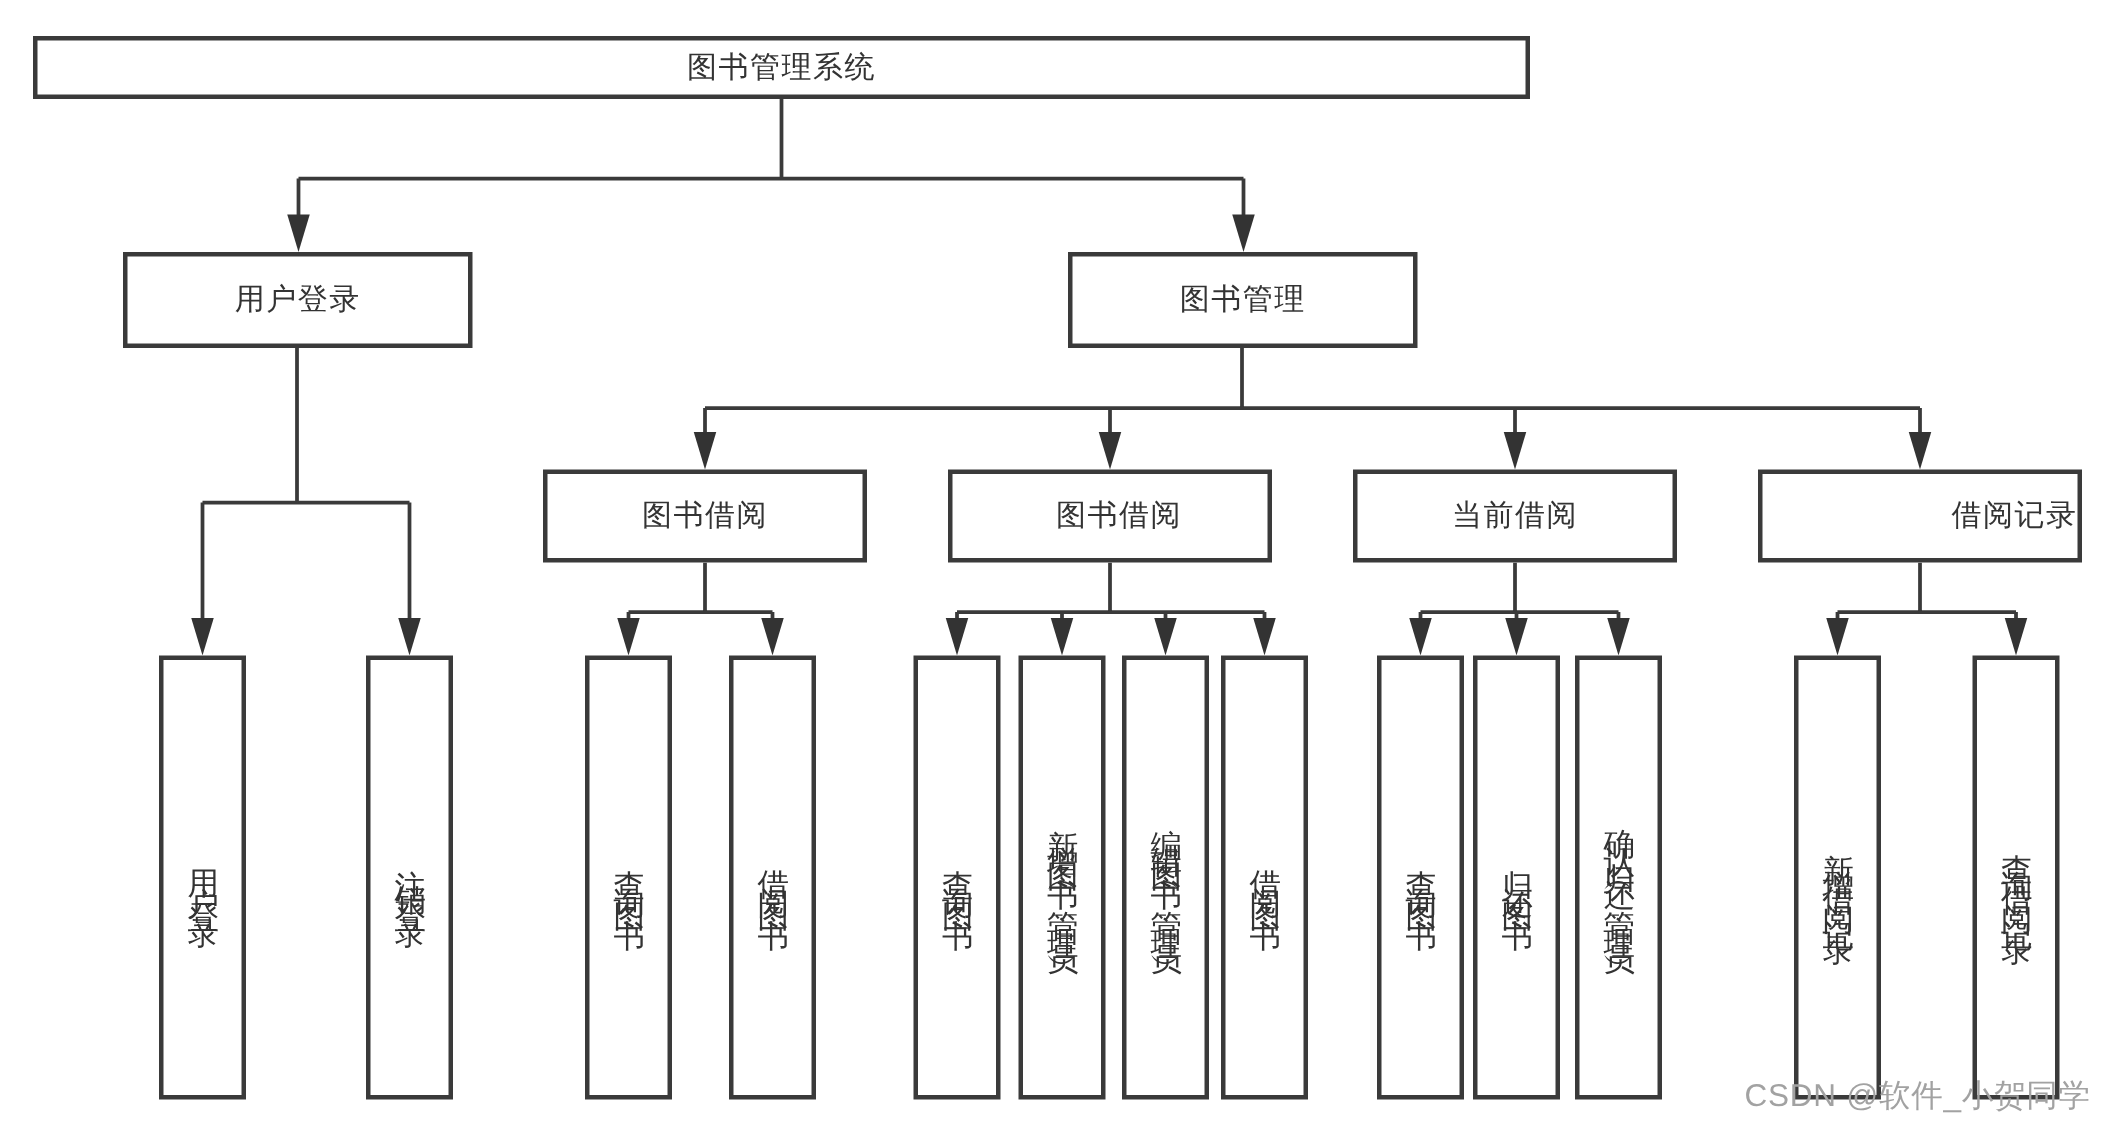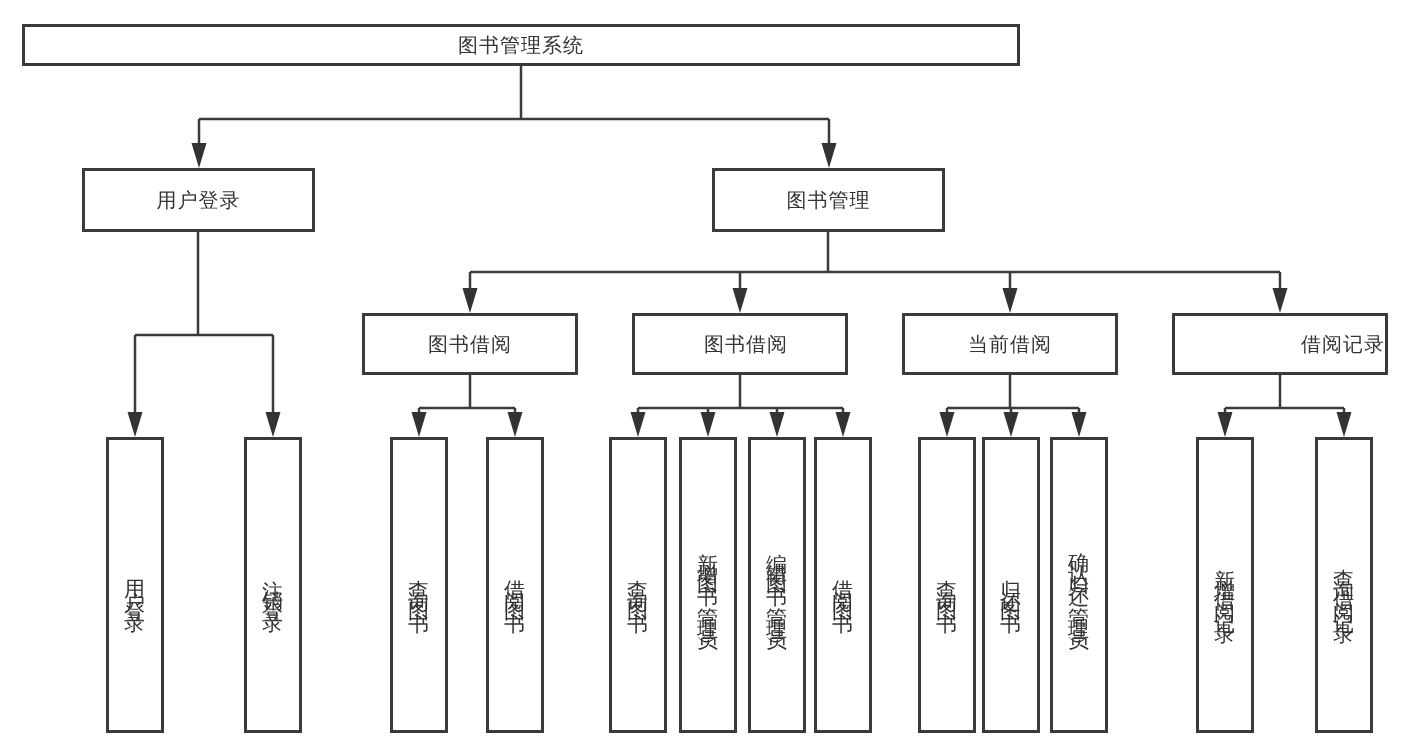--- a/index.html
+++ b/index.html
@@ -127,13 +127,14 @@
     <span>确认归还（管理员）</span>
   </div>
 
   <div class="node v" style="left:1196px;top:437px;width:58px;height:296px;">
     <span>新增借阅记录</span>
   </div>
   <div class="node v" style="left:1315px;top:437px;width:58px;height:296px;">
     <span>查询借阅记录</span>
   </div>
 
+  <div class="watermark">CSDN @软件_小贺同学</div>
 </div>
 
 </body></html>

